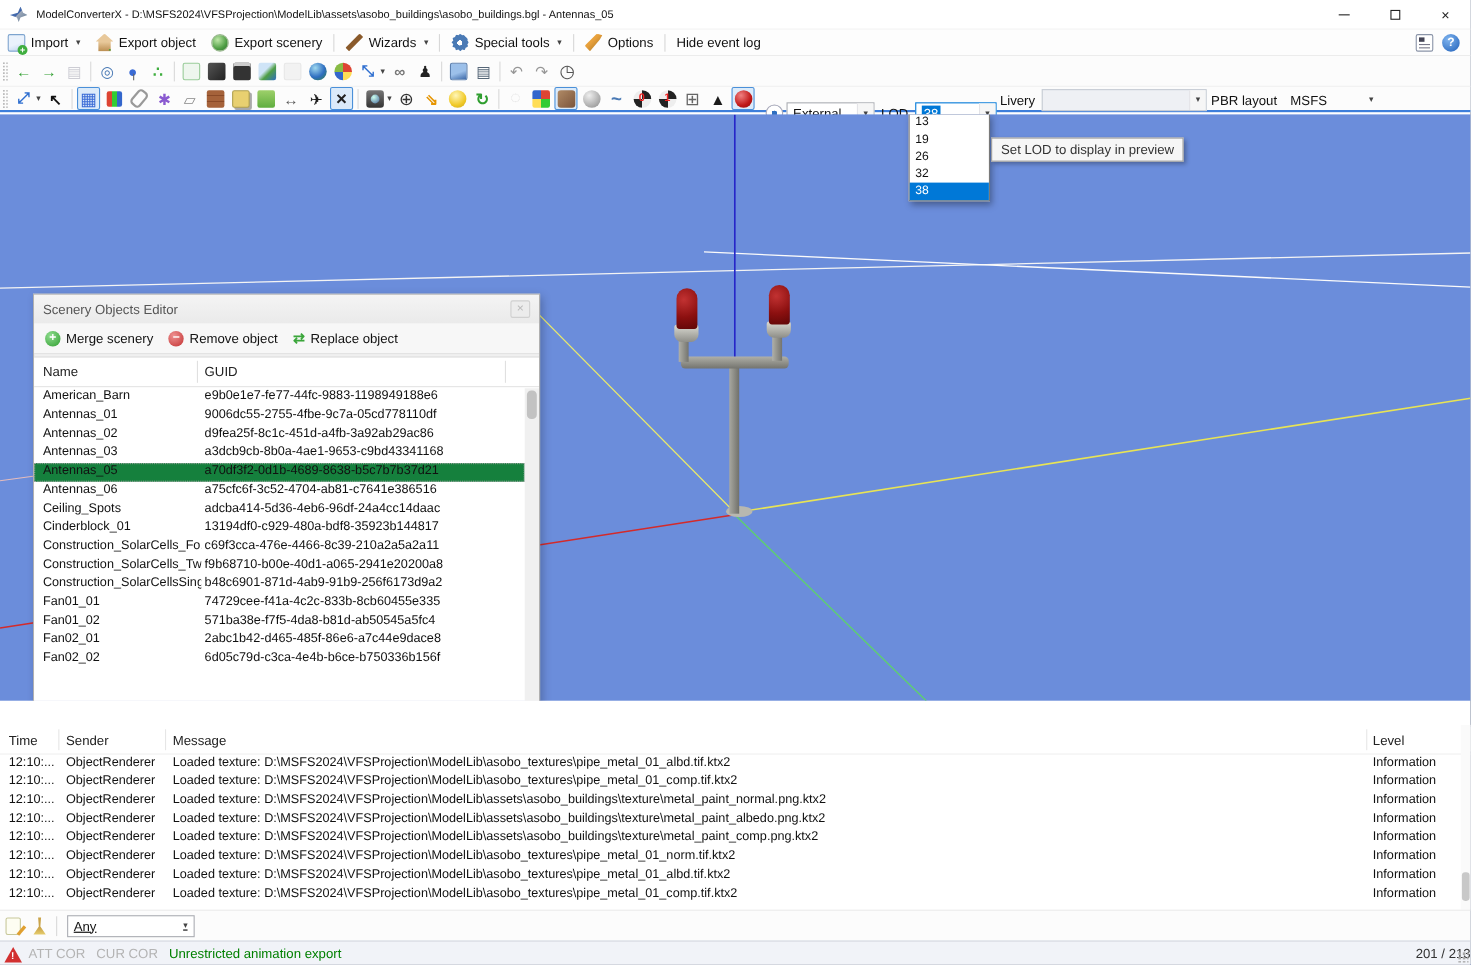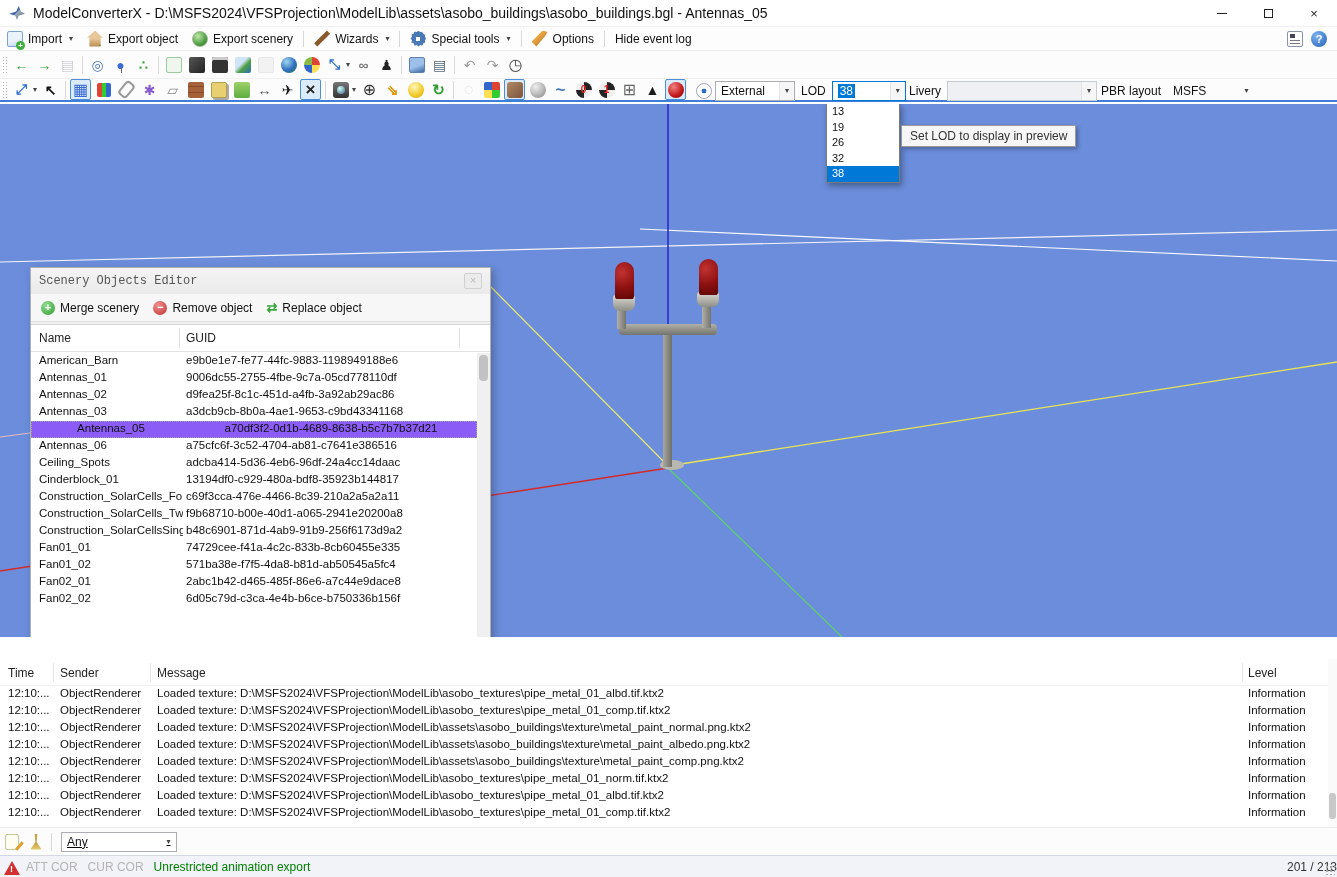--- a/index.html
+++ b/index.html
@@ -6,21 +6,21 @@
   body { font-family:"Liberation Sans", sans-serif; background:#888; }
   .app { position:relative; width:1337px; height:877px; background:#fff; overflow:hidden;
          font-family:"Liberation Sans", sans-serif; }
 
   
   .titlebar { position:absolute; left:0; top:0; width:1337px; height:27px; background:#fff;
               display:flex; align-items:center; border-bottom:1px solid #f0f0f0; }
   .appicon { width:16px; height:14px; margin:0 8px 0 9px;
              background:linear-gradient(135deg,#7aa0d4 0%,#3e64a8 45%,#9aa6b8 50%,#5c768f 100%);
              clip-path:polygon(0 55%,45% 40%,60% 0,75% 40%,100% 55%,60% 70%,50% 100%,40% 70%); }
-  .title-text { font-size:14px; color:#111; }
+  .title-text { font-size:10px; color:#111; }
   .wincontrols { margin-left:auto; display:flex; height:100%; }
   .winbtn { width:46px; height:27px; display:flex; align-items:center; justify-content:center;
             font-size:13px; color:#222; }
   .winbtn .sq { width:9px; height:9px; border:1px solid #222; }
   .winbtn .mn { width:10px; height:1px; background:#222; }
 
   
   .menubar { position:absolute; left:0; top:27px; width:1337px; height:24px; background:#fdfdfd;
              display:flex; align-items:center; font-size:12px; color:#111; border-bottom:1px solid #ececec; }
   .menuitem { display:flex; align-items:center; gap:5px; padding:0 7px; height:22px; cursor:default; }
@@ -135,40 +135,40 @@
   .m-base-r { left:697px; top:292px; width:22px; height:15px; border-radius:3px 3px 7px 7px; background:linear-gradient(180deg,#dcdcd4,#8e8e88); }
   .m-lamp-l { left:615px; top:262px; width:19px; height:37px; border-radius:10px 10px 3px 3px;
               background:radial-gradient(circle at 35% 28%,#c23232,#8c1010 55%,#5e0606); }
   .m-lamp-r { left:699px; top:259px; width:19px; height:36px; border-radius:10px 10px 3px 3px;
               background:radial-gradient(circle at 35% 28%,#c23232,#8c1010 55%,#5e0606); }
 
   
   .dlg { position:absolute; left:30px; top:163px; width:461px; height:407px; background:#f0f0f0;
          border:1px solid #b0b0b0; box-shadow:3px 3px 8px rgba(0,0,0,.25); font-size:12px; }
   .dlg-title { height:26px; display:flex; align-items:center; padding:0 8px; color:#555; font-size:12px;
-               background:linear-gradient(180deg,#f4f4f4,#eaeaea);font-family:Liberation Mono, monospace; }
+               background:linear-gradient(180deg,#f4f4f4,#eaeaea); }
   .dlg-close { margin-left:auto; width:18px; height:16px; border:1px solid #d0d0d0; border-radius:2px;
                color:#bbb; font-size:11px; line-height:14px; text-align:center; background:#ececec; }
   .dlg-toolbar { height:28px; display:flex; align-items:center; gap:14px; padding:0 10px; background:#f7f7f7;
                  border-bottom:1px solid #e0e0e0; }
   .dlg-btn { display:flex; align-items:center; gap:5px; font-size:12px; color:#111; }
   .cir { width:14px; height:14px; border-radius:50%; color:#fff; font:bold 11px/13px "Liberation Sans",sans-serif; text-align:center; }
   .cir.green { background:radial-gradient(circle at 35% 30%,#8fdc8f,#2f9e2f); }
   .cir.red { background:radial-gradient(circle at 35% 30%,#ee9090,#c23030); }
   .swap { color:#3aa63a; font-weight:bold; font-size:13px; }
   .dlg-table { position:absolute; left:0; top:56px; right:0; bottom:0; background:#fff; border-top:1px solid #d8d8d8; }
   .dlg-head { position:relative; height:27px; border-bottom:1px solid #e4e4e4; font-size:12px; color:#222; }
   .dlg-head span { position:absolute; top:6px; }
   .col-name { left:8px; } .col-guid { left:155px; }
   .dlg-head .hline { position:absolute; top:3px; height:20px; width:1px; background:#e0e0e0; }
   .dlg-rows { position:absolute; left:0; top:28px; right:13px; bottom:0; overflow:hidden; }
   .drow { position:relative; height:17px; font-size:11.5px; color:#111; white-space:nowrap; }
   .drow span { position:absolute; top:1px; overflow:hidden; }
   .drow .rn { left:8px; width:144px; } .drow .rg { left:155px; width:290px; }
-  .drow.selected { background:#8b5cf6; outline:1px dotted #a0a0a0; outline-offset:-1px;text-align:center; }
+  .drow.selected { background:#15803d; outline:1px dotted #a0a0a0; outline-offset:-1px; }
   .dlg-scroll { position:absolute; right:0; top:28px; width:13px; bottom:0; background:#f0f0f0; }
   .dlg-thumb { position:absolute; left:2px; top:2px; width:9px; height:26px; background:#c2c2c2; border-radius:4px; }
 
   
   .lodlist { position:absolute; left:826px; top:-1px; width:74px; background:#fff; border:1px solid #7a7a7a;
              box-shadow:2px 3px 6px rgba(0,0,0,.35); z-index:30; }
   .lodopt { height:15.5px; font-size:11px; color:#111; padding-left:5px; line-height:15.5px; }
   .lodopt.selected { background:#0078d7; color:#fff; }
   .tooltip { position:absolute; left:901px; top:21px; height:22px; padding:0 8px; background:#f6f6f6;
              border:1px solid #9a9a9a; box-shadow:2px 2px 4px rgba(0,0,0,.3); font-size:12px; color:#333;
@@ -367,21 +367,21 @@
       </span>
     <span class="ic ic-ball1">
         <span class="chip"></span>
       </span>
     <span class="ic ic-gplus"></span>
     <span class="ic ic-cone"></span>
     <span class="ic active ic-apple">
         <span class="chip"></span>
       </span>
 
-    <div class="tb3-abs" style="left:692px;">
+    <div class="tb3-abs" style="left:692px;margin-top:12px;">
       <span class="ic ic-eye">
           <span class="chip"></span>
         </span>
       <div class="combo" style="width:80px;">
         <span>External</span>
         <span class="cbtn">▾</span>
       </div>
       <span class="tb-label">LOD</span>
       <div class="combo focus" style="width:74px;">
         <span class="sel-text">38</span>

